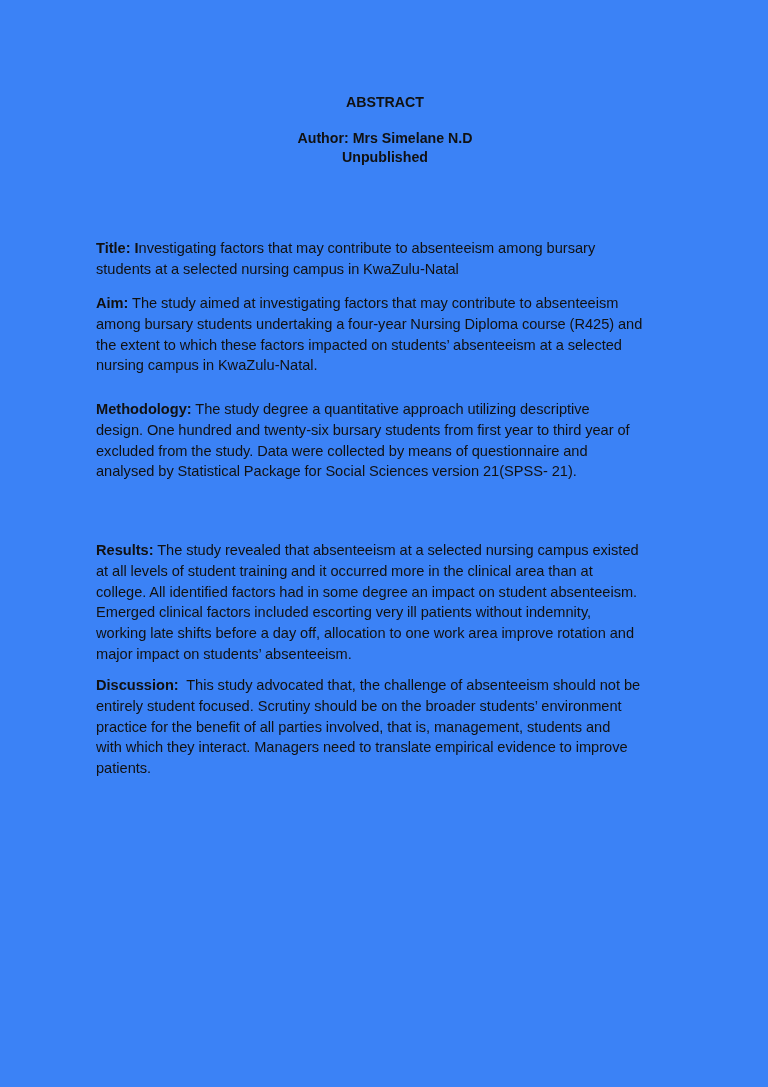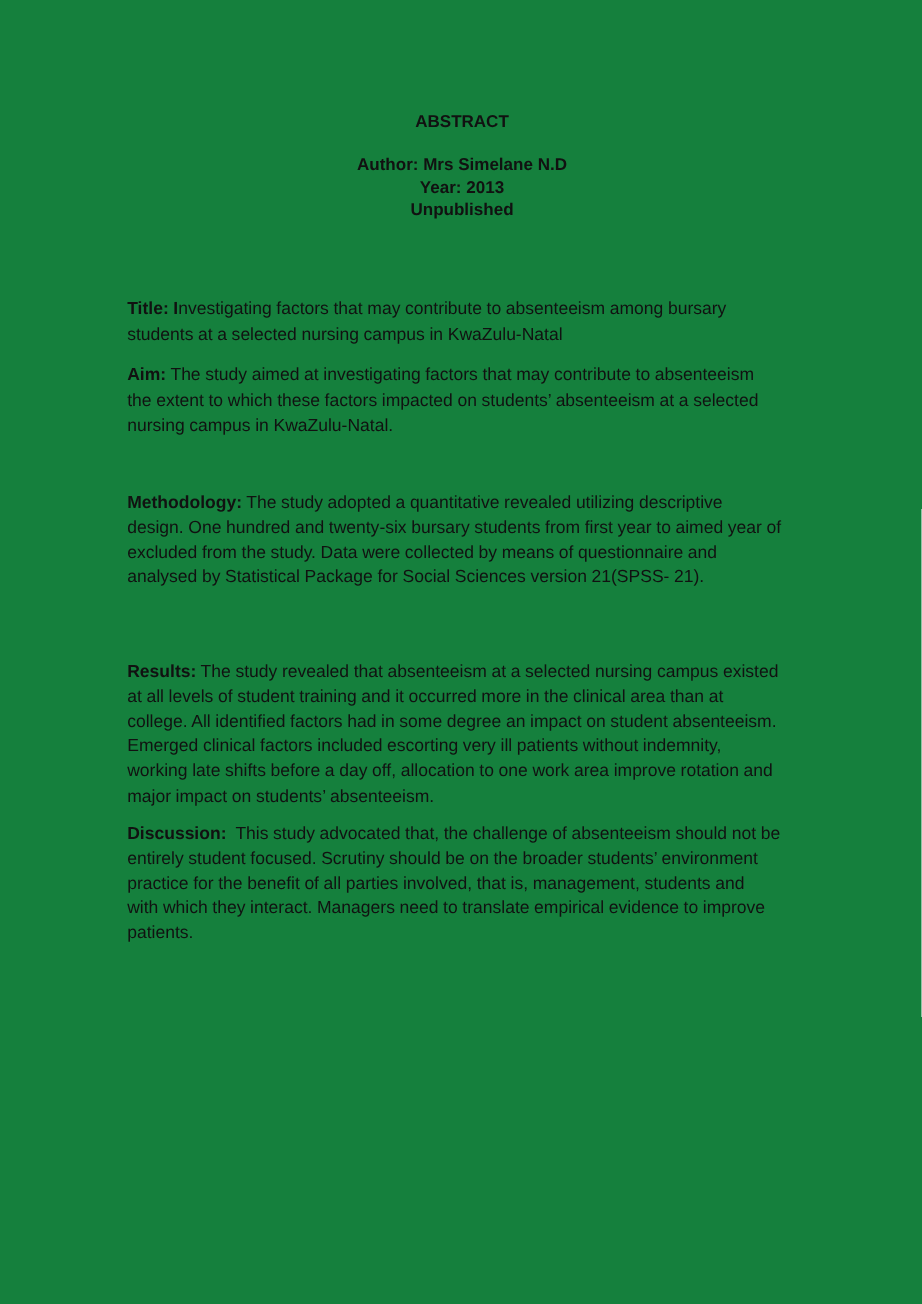--- a/index.html
+++ b/index.html
@@ -13,21 +13,21 @@
       position: relative;
       overflow: hidden;
       font-family: "Liberation Sans", sans-serif;
       color: #111111;
     }
     .page {
       position: absolute;
       left: 0; top: 0;
       width: 768px;
       height: 1087px;
-      background: #15803d;
+      background: #3b82f6;
     }
     .header-block {
       position: absolute;
       left: 0;
       width: 768px;
       text-align: center;
       font-weight: bold;
       font-size: 14.2px;
       line-height: 18.5px;
     }
@@ -39,21 +39,21 @@
       top: 129px;
       left: 1px;
     }
     .meta div { white-space: nowrap; }
     .section {
       position: absolute;
       left: 92px;
       width: 600px;
       font-size: 14.6px;
       line-height: 20.8px;
-      margin: 14px;
+      margin: 4px;
       word-spacing: -0.2px;
     }
     .section .label {
       font-weight: bold;
     }
     .section .line {
       display: block;
       white-space: nowrap;
     }
     #sec-title { top: 234px; }
@@ -66,38 +66,38 @@
 <body>
 
 <div class="page">
 
   <div class="header-block abstract-heading">
     <div>ABSTRACT</div>
   </div>
 
   <div class="header-block meta">
     <div>Author: Mrs Simelane N.D</div>
-    <div>Year: 2013</div>
     <div>Unpublished</div>
   </div>
 
   <p class="section" id="sec-title">
     <span class="line"><span class="label">Title:</span><span class="label" style="white-space:pre"> I</span><span>nvestigating factors that may contribute to absenteeism among bursary</span></span>
     <span class="line">students at a selected nursing campus in KwaZulu-Natal</span>
   </p>
 
   <p class="section" id="sec-aim">
     <span class="line" style="white-space:pre"><span class="label">Aim:</span><span> The study aimed at investigating factors that may contribute to absenteeism</span></span>
+    <span class="line">among bursary students undertaking a four-year Nursing Diploma course (R425) and</span>
     <span class="line">the extent to which these factors impacted on students’ absenteeism at a selected</span>
     <span class="line">nursing campus in KwaZulu-Natal.</span>
   </p>
 
   <p class="section" id="sec-method">
-    <span class="line" style="white-space:pre"><span class="label">Methodology:</span><span> The study adopted a quantitative revealed utilizing descriptive</span></span>
-    <span class="line">design. One hundred and twenty-six bursary students from first year to aimed year of</span>
+    <span class="line" style="white-space:pre"><span class="label">Methodology:</span><span> The study degree a quantitative approach utilizing descriptive</span></span>
+    <span class="line">design. One hundred and twenty-six bursary students from first year to third year of</span>
     <span class="line">excluded from the study. Data were collected by means of questionnaire and</span>
     <span class="line">analysed by Statistical Package for Social Sciences version 21(SPSS- 21).</span>
   </p>
 
   <p class="section" id="sec-results">
     <span class="line" style="white-space:pre"><span class="label">Results:</span><span> The study revealed that absenteeism at a selected nursing campus existed</span></span>
     <span class="line">at all levels of student training and it occurred more in the clinical area than at</span>
     <span class="line">college. All identified factors had in some degree an impact on student absenteeism.</span>
     <span class="line">Emerged clinical factors included escorting very ill patients without indemnity,</span>
     <span class="line">working late shifts before a day off, allocation to one work area improve rotation and</span>

